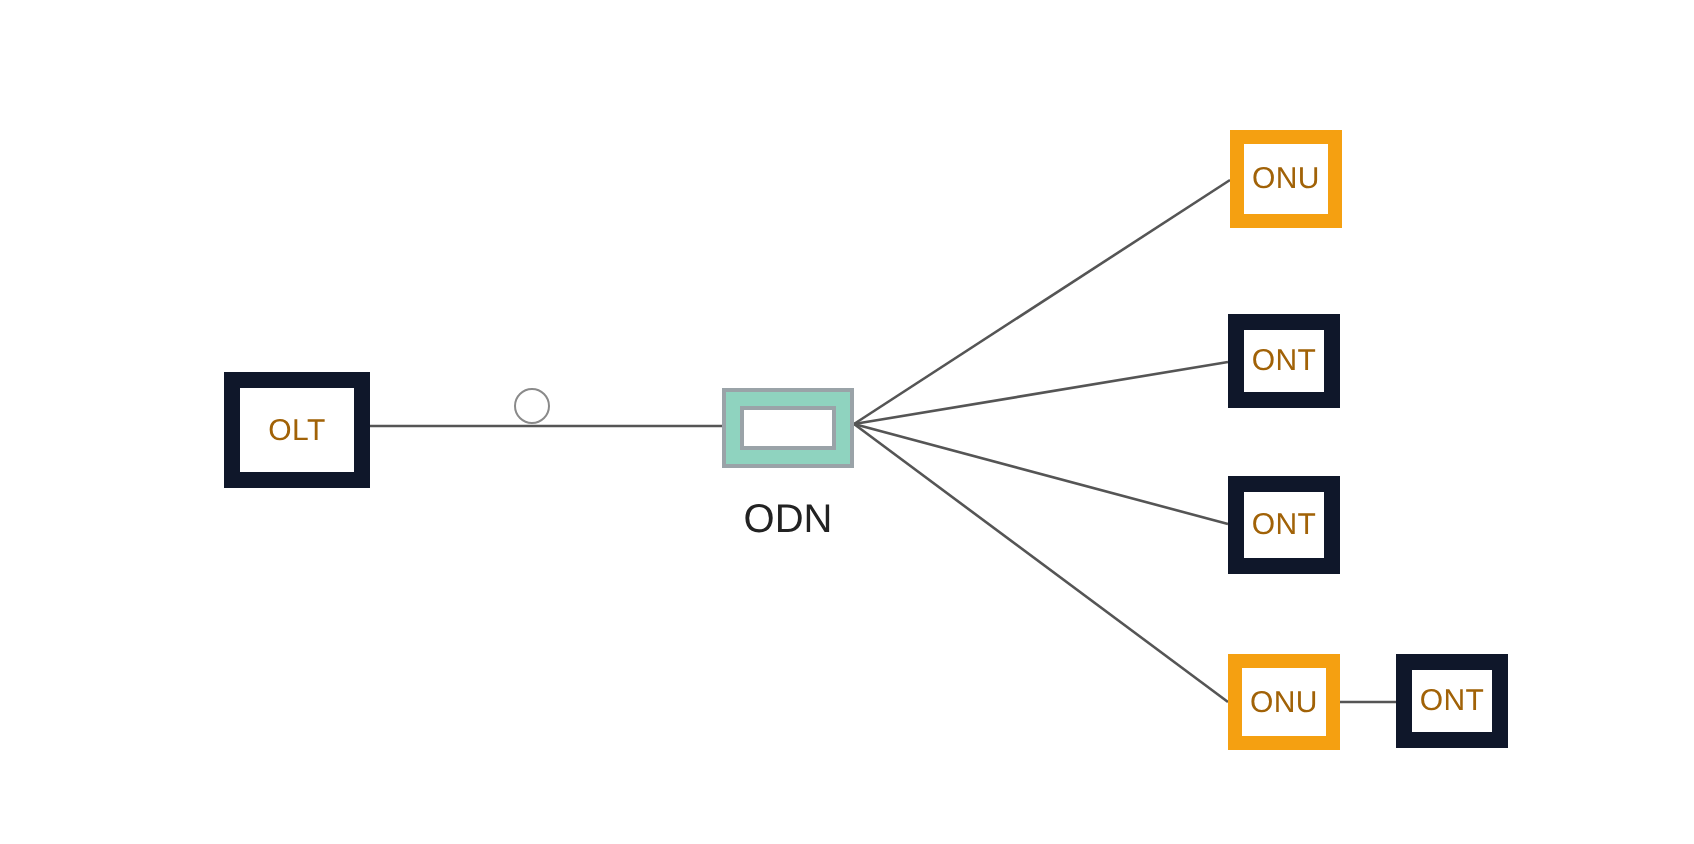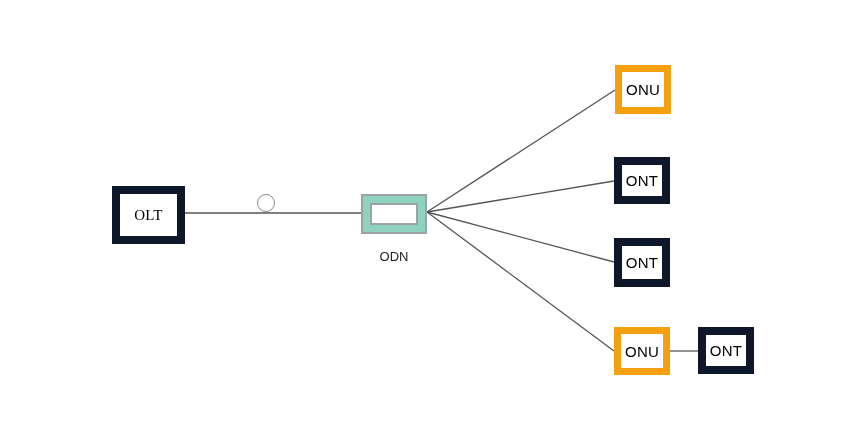--- a/index.html
+++ b/index.html
@@ -29,21 +29,21 @@
     position: absolute;
     box-sizing: border-box;
     background: #ffffff;
     display: flex;
     align-items: center;
     justify-content: center;
     z-index: 5;
   }
   .node .node-label {
     font-size: 15px;
-    color: #000000;
+    color: #a16207;
     line-height: 1;
     letter-spacing: 0.2px;
     white-space: nowrap;
   }
 
   
   .node.steel {
     border: 8px solid #0f172a;
   }
   
@@ -62,21 +62,21 @@
   }
   .odn-inner {
     box-sizing: border-box;
     width: 100%;
     height: 100%;
     background: #ffffff;
     border: 2px solid #9aa3a8;
   }
   .odn-caption {
     position: absolute;
-    font-size: 13px;
+    font-size: 20px;
     color: #222222;
     text-align: center;
     white-space: nowrap;
     z-index: 5;
   }
 
   
   .link-marker {
     position: absolute;
     box-sizing: border-box;
@@ -95,21 +95,21 @@
     <g id="link-group" stroke="#555555" stroke-width="1.3" fill="none">
         <line x1="185" y1="213" x2="361" y2="213" stroke="#555555"></line>
         <line x1="427" y1="212" x2="615" y2="90" stroke="#555555"></line>
         <line x1="427" y1="212" x2="614" y2="181" stroke="#555555"></line>
         <line x1="427" y1="212" x2="614" y2="262" stroke="#555555"></line>
         <line x1="427" y1="212" x2="614" y2="351" stroke="#555555"></line>
         <line x1="670" y1="351" x2="698" y2="351" stroke="#555555"></line>
       </g>
   </svg>
 
-  <div class="node steel" style="left:112px; top:186px; width:73px; height:58px;font-family:Liberation Serif, serif;">
+  <div class="node steel" style="left:112px; top:186px; width:73px; height:58px;">
     <span class="node-label">OLT</span>
   </div>
 
   <div class="link-marker" style="left:257px; top:194px; width:18px; height:18px;"></div>
 
   <div class="odn-node" style="left:361px; top:194px; width:66px; height:40px;">
     <div class="odn-inner"></div>
   </div>
   <div class="odn-caption" style="left:361px; top:249px; width:66px;">ODN</div>
 

